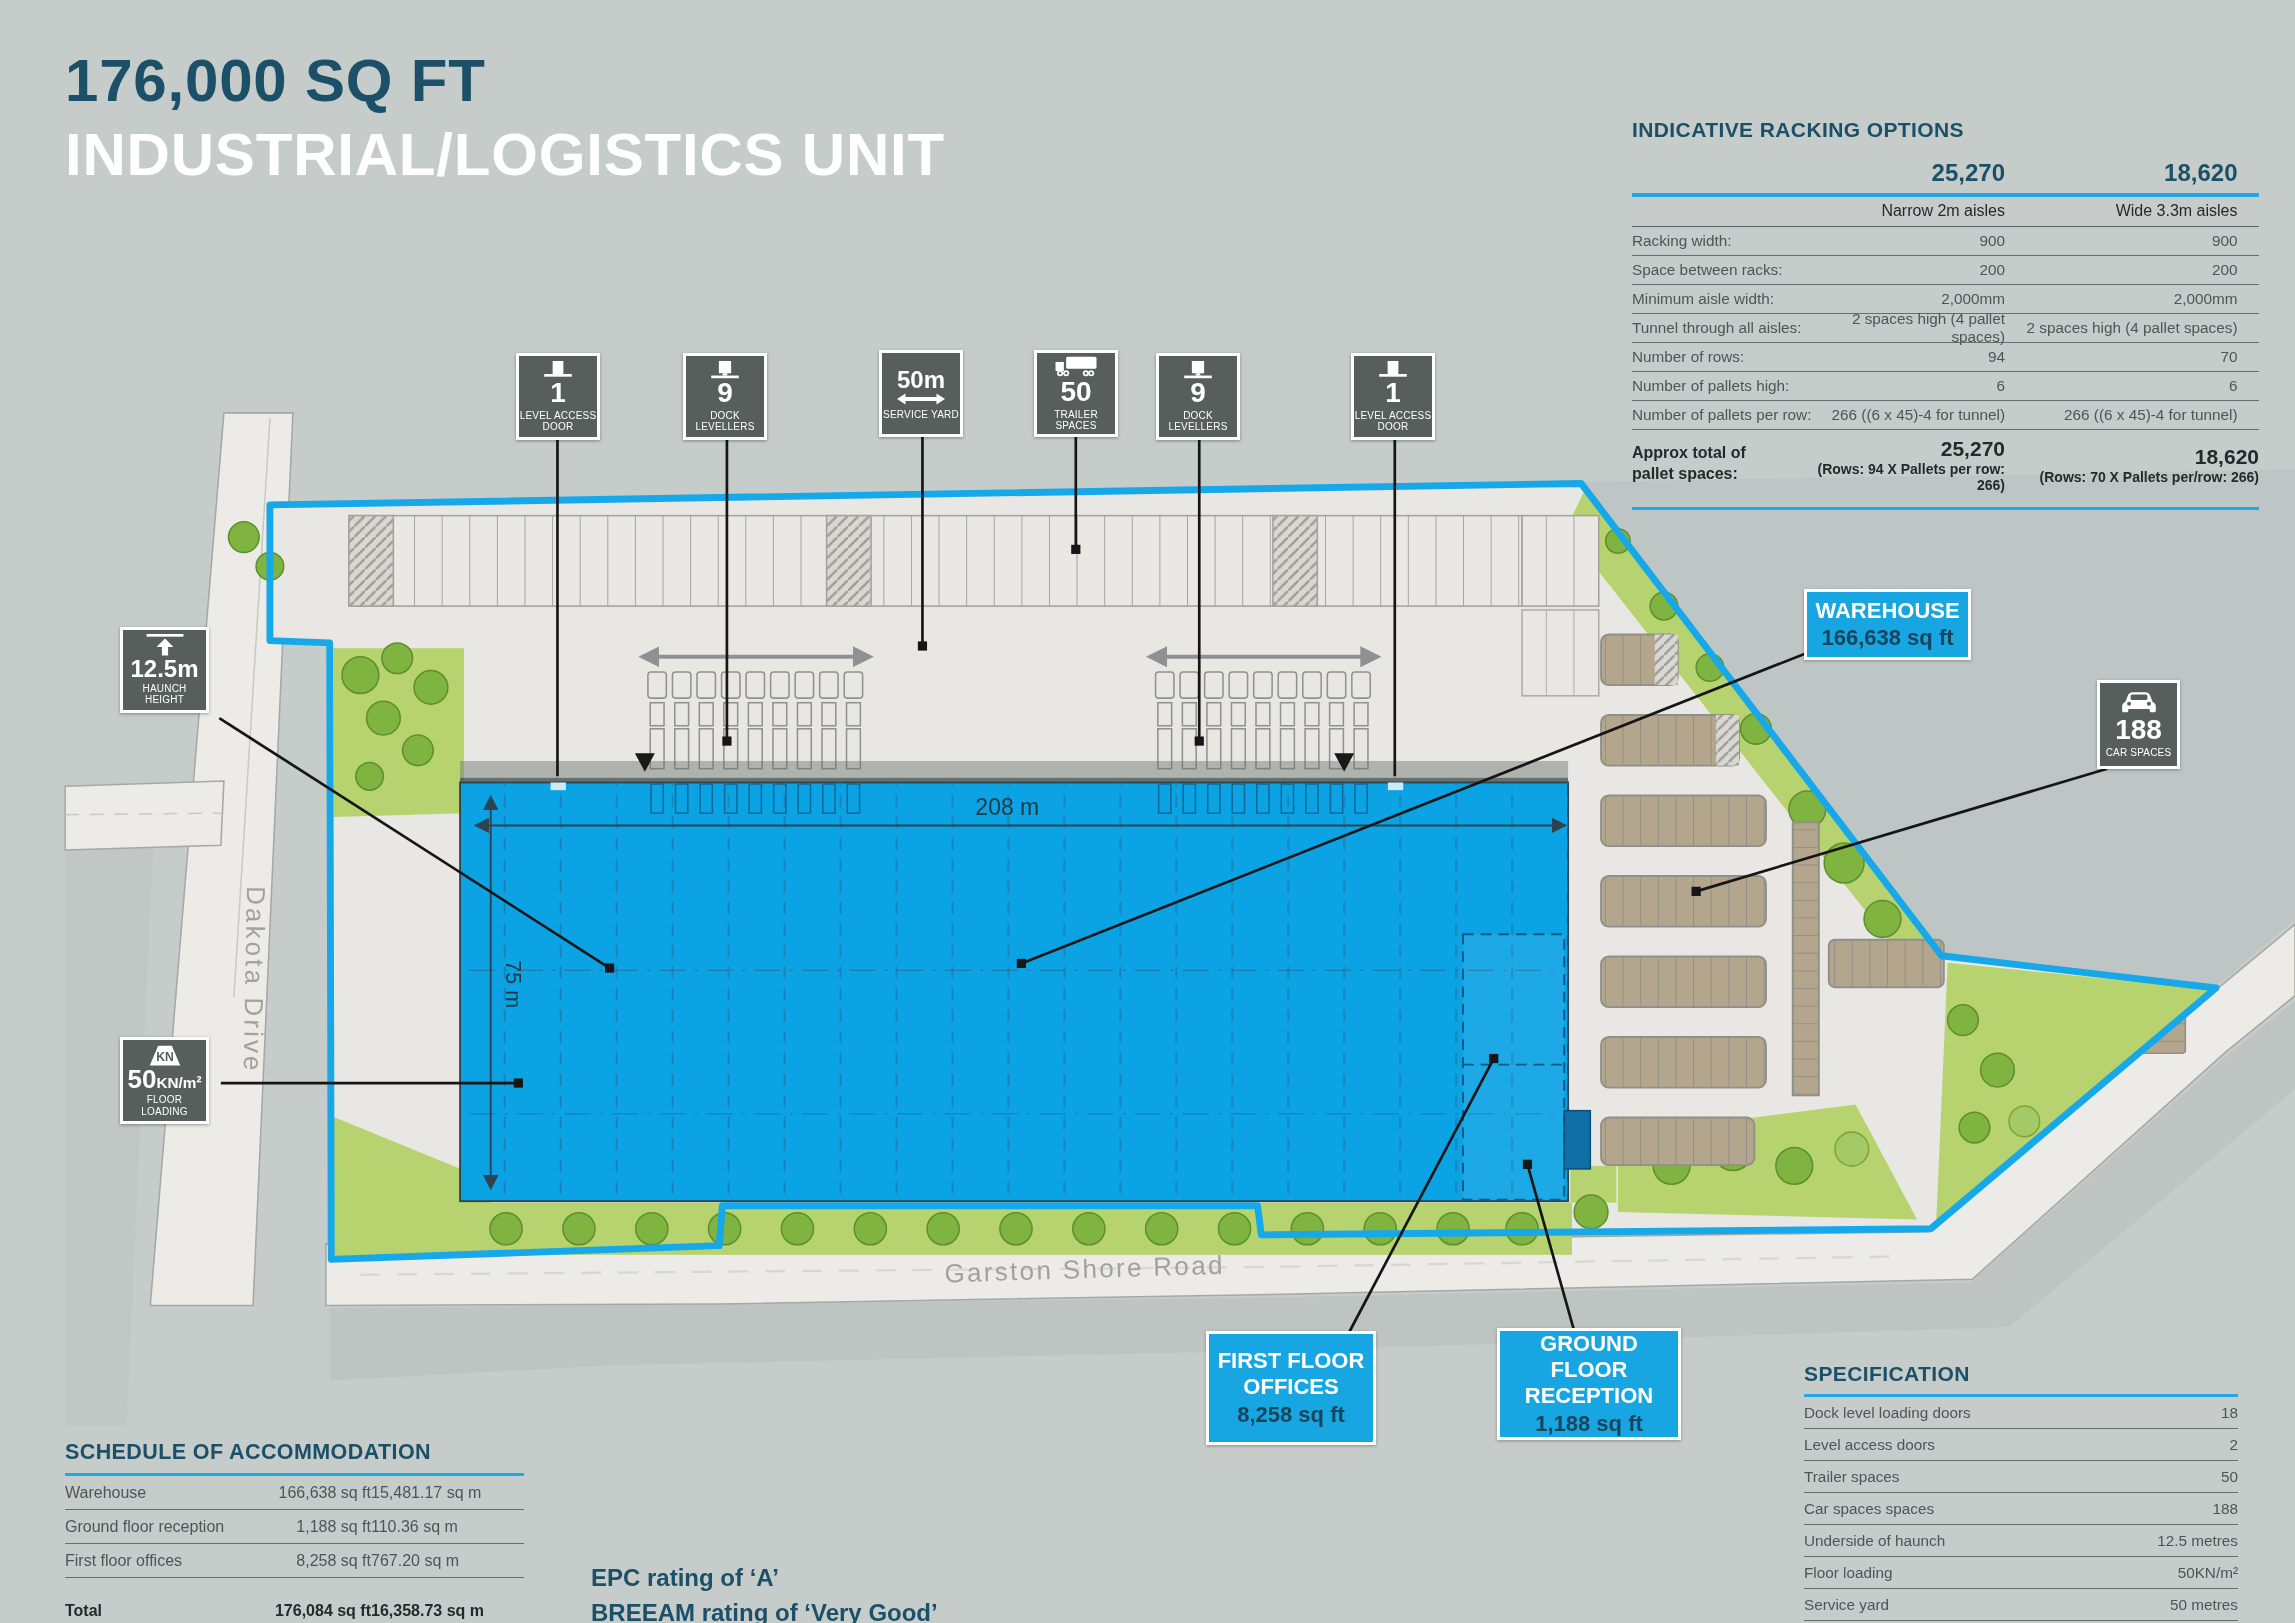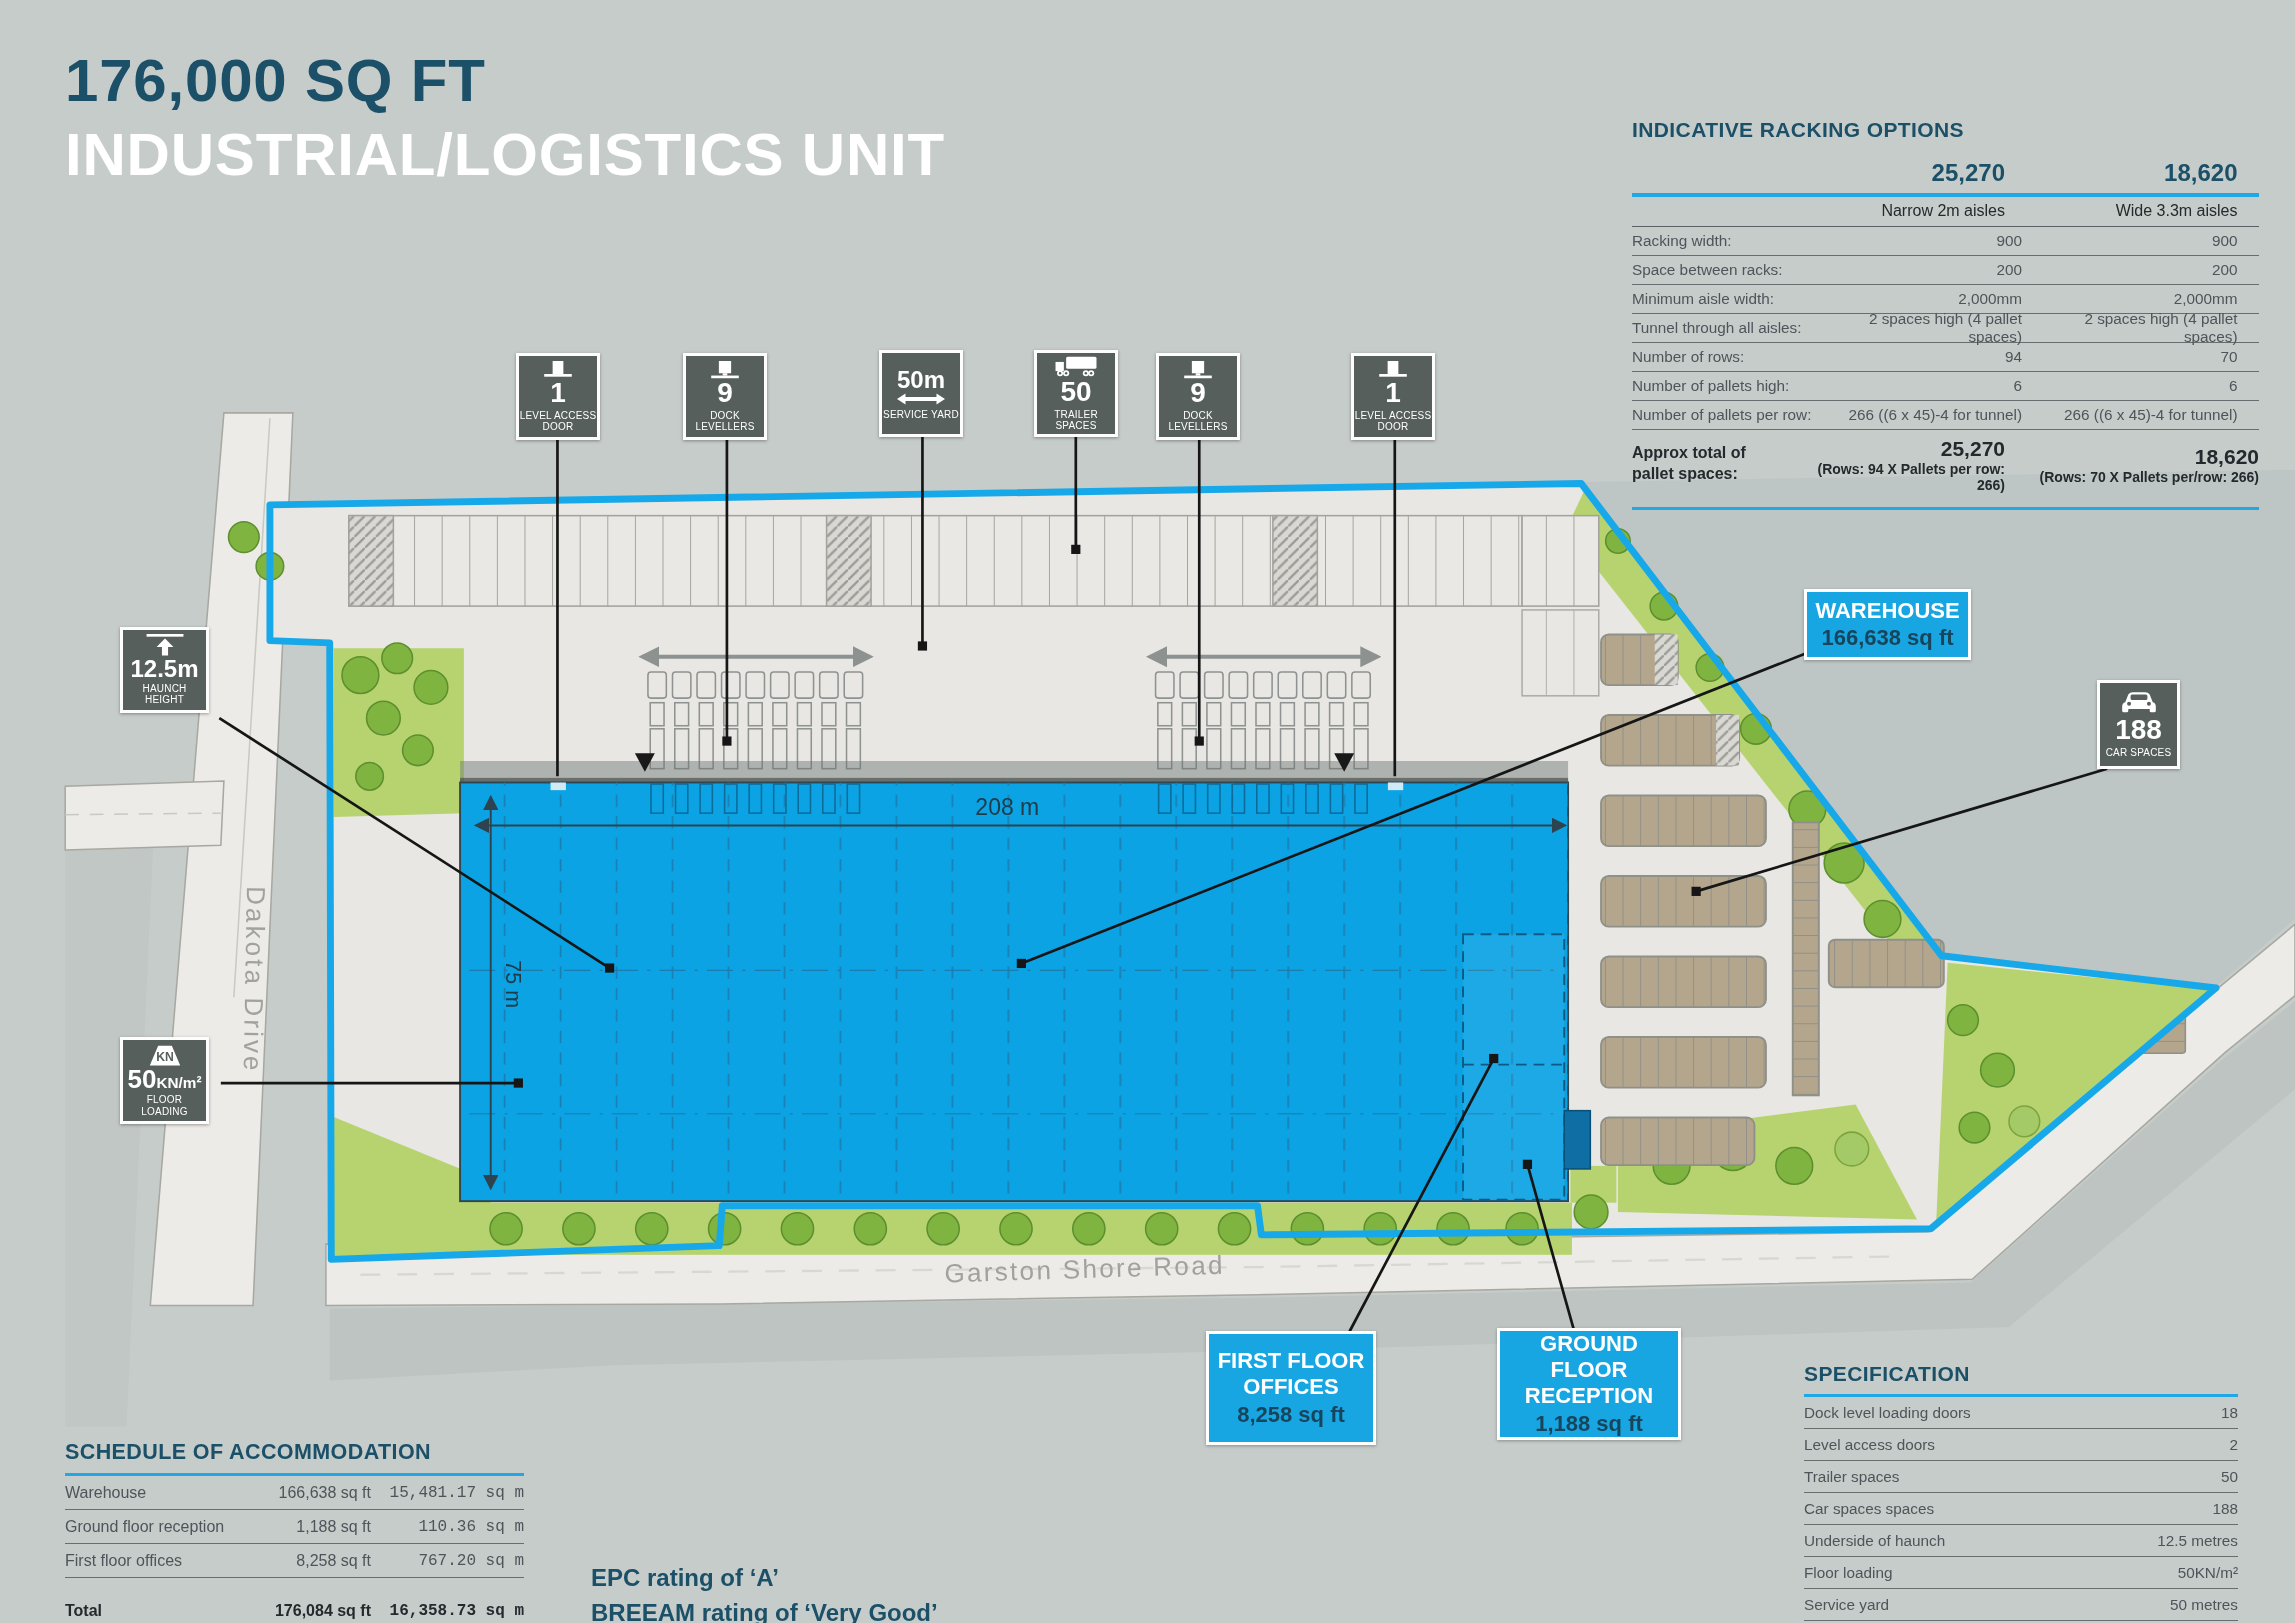--- a/index.html
+++ b/index.html
@@ -21,21 +21,21 @@
   .rk-totals .c1{width:184px;}
   .rk-totals .c2{width:189px;text-align:right;font-size:24px;font-weight:bold;color:#1b5068;}
   .rk-totals .c3{flex:1;text-align:right;padding-right:21.5px;font-size:24px;font-weight:bold;color:#1b5068;}
   .blue-line{height:3.8px;background:#1fa8e5;margin-top:6.1px;}
   .rk-head{display:flex;align-items:center;height:29px;border-bottom:1.5px solid #595f63;
            font-size:16px;font-weight:normal;color:#24292d;}
   .rk-head .c1{width:184px;}
   .rk-head .c2{width:189px;text-align:right;}
   .rk-head .c3{flex:1;text-align:right;padding-right:21.5px;}
   .rrow{display:flex;align-items:center;height:28px;border-bottom:1.5px solid #686d70;
-        font-size:15.3px;color:#4e555a;gap:17px;}
+        font-size:15.3px;color:#4e555a;}
   .rrow .c1{width:184px;}
   .rrow .c2{width:189px;text-align:right;}
   .rrow .c3{flex:1;text-align:right;padding-right:21.5px;}
   .rk-total{display:flex;align-items:center;padding:6.1px 0 7.7px 0;}
   .rk-total .c1{width:184px;font-size:16px;font-weight:bold;color:#24292d;line-height:1.3;}
   .rk-total .c2{width:189px;text-align:right;}
   .rk-total .c3{flex:1;text-align:right;padding-right:0;}
   .rk-total .big{font-size:21px;font-weight:bold;color:#24292d;line-height:1.2;}
   .rk-total .note{font-size:14px;font-weight:bold;color:#24292d;}
 
@@ -56,21 +56,21 @@
   .bluebox .t{font-size:22px;font-weight:bold;color:#fff;line-height:1.18;}
   .bluebox .a{font-size:22px;font-weight:bold;color:#17455c;line-height:1.18;margin-top:1.5px;}
 
   
   .schedule{position:absolute;left:65px;top:1440px;width:459px;}
   .schedule .sec-title{font-size:21.5px;font-weight:bold;color:#1b5068;letter-spacing:0.4px;margin-bottom:7.7px;}
   .srow{display:flex;align-items:center;height:33px;border-bottom:1.5px solid #686d70;
         font-size:16px;color:#4e555a;}
   .srow .c1{flex:1;}
   .srow .c2{width:134px;text-align:right;}
-  .srow .c3{width:153px;text-align:right;font-family:Liberation Mono, monospace;}
+  .srow .c3{width:153px;}
   .srow.total{font-weight:bold;color:#24292d;border-bottom:none;margin-top:16px;}
 
   
   .spec{position:absolute;left:1804px;top:1362px;width:434px;}
   .spec .sec-title{font-size:21px;font-weight:bold;color:#1b5068;letter-spacing:0.4px;margin-bottom:7.7px;}
   .sprow{display:flex;align-items:center;height:31px;border-bottom:1.5px solid #686d70;
          font-size:15.3px;color:#4e555a;}
   .sprow .c1{flex:1;}
   .sprow .c2{width:153px;text-align:right;}
 

